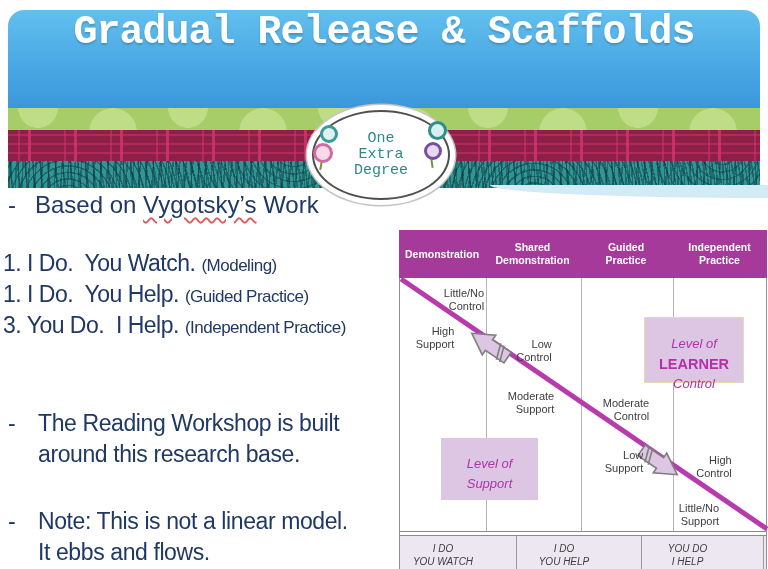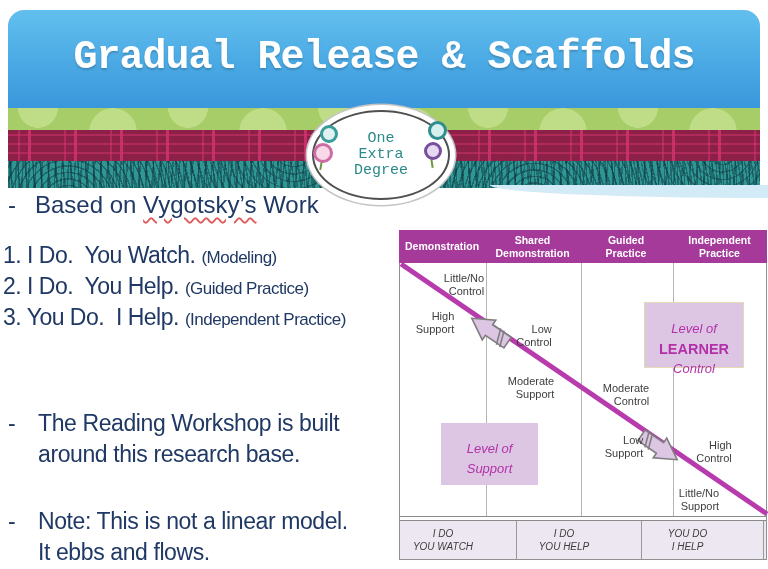--- a/index.html
+++ b/index.html
@@ -7,21 +7,21 @@
     position:relative;width:768px;height:569px;background:#ffffff;overflow:hidden;
     font-family:"Liberation Sans",sans-serif;
   }
   
   #banner{position:absolute;left:8px;top:10px;width:752px;height:178px;overflow:hidden;}
   .band-blue{
     height:98px;border-radius:16px 16px 0 0;
     background:linear-gradient(#62bfee 0%,#4aa9e4 55%,#3b97dc 100%);
   }
   .slide-title{
-    padding-top:25px;text-align:center;color:#ffffff;
+    text-align:center;color:#ffffff;
     font-family:"Liberation Mono",monospace;font-weight:bold;font-size:40px;
     letter-spacing:-1px;text-shadow:0 2px 2px rgba(0,0,0,0.18);white-space:pre;
   }
   .band-green{
     height:22px;background-color:#a7cd68;
     background-image:
       radial-gradient(circle 20px at 30px 0px,#bedd86 98%,transparent),
       radial-gradient(circle 24px at 105px 24px,#bedd86 98%,transparent);
     background-size:150px 44px;
   }
@@ -57,33 +57,33 @@
   .f3{left:428px;top:121px;width:13px;height:13px;border:3px solid #2f8f8f;background:#d7f0ef;}
   .f4{left:424px;top:142px;width:12px;height:12px;border:3px solid #7a4e9e;background:#e7d9f2;}
   .stem{position:absolute;width:2px;height:9px;background:#6a9a3a;z-index:6;}
   .s1{left:320px;top:161px;transform:rotate(10deg);}
   .s2{left:431px;top:159px;transform:rotate(-8deg);}
   
   .navy{color:#1f3864;}
   #intro{position:absolute;left:8px;top:191px;font-size:24px;white-space:pre;display:flex;}
   #intro .dash{width:27px;}
   .squiggle{text-decoration:underline wavy #e05c5c 1.5px;text-underline-offset:4px;}
-  #steps{position:absolute;left:3px;top:240px;}
+  #steps{position:absolute;left:3px;top:248px;}
   .step{height:31px;line-height:31px;white-space:pre;}
   .step .lead{font-size:23px;letter-spacing:-0.5px;}
   .step .paren{font-size:17px;letter-spacing:-0.5px;margin-left:6px;}
   .note{position:absolute;display:flex;font-size:23px;letter-spacing:-0.4px;line-height:31px;}
   .note .dash{width:30px;}
   #note1{left:8px;top:408px;}
   #note2{left:8px;top:506px;}
   .note-text{white-space:pre-line;}
   
   #diagram{position:absolute;left:399px;top:230px;width:368px;height:330px;font-family:"Liberation Sans",sans-serif;}
   .dg-header{
-    display:grid;grid-template-columns:86px 95px 92px 95px;height:33px;background:#a53a9b;
+    display:grid;grid-template-columns:86px 95px 92px 95px;height:48px;background:#a53a9b;
   }
   .dg-header .hcell{
     display:flex;align-items:center;justify-content:center;text-align:center;
     color:#ffffff;font-weight:bold;font-size:10.5px;line-height:1.2;white-space:pre-line;
   }
   .dg-body{
     position:relative;height:253px;background:#ffffff;box-sizing:border-box;
     border-left:1px solid #909090;border-right:1px solid #909090;
   }
   .vline{position:absolute;top:0;bottom:0;width:1px;background:#b5b5b5;}
@@ -143,21 +143,21 @@
   <div class="stem s1"></div>
   <div class="stem s2"></div>
 
   <div id="intro" class="navy">
     <span class="dash">-</span>
     <span><span>Based on </span><span class="squiggle">Vygotsky’s</span><span> Work</span></span>
   </div>
 
   <div id="steps" class="navy">
     <div class="step"><span class="lead">1. I Do.  You Watch.</span><span class="paren">(Modeling)</span></div>
-    <div class="step"><span class="lead">2. I Do.  You Help.</span><span class="paren">(Guided Practice)</span></div>
+    <div class="step"><span class="lead">1. I Do.  You Help.</span><span class="paren">(Guided Practice)</span></div>
     <div class="step"><span class="lead">3. You Do.  I Help.</span><span class="paren">(Independent Practice)</span></div>
   </div>
 
   <div id="note1" class="note navy">
     <span class="dash">-</span>
     <span class="note-text">The Reading Workshop is built
 around this research base.</span>
   </div>
   <div id="note2" class="note navy">
     <span class="dash">-</span>

